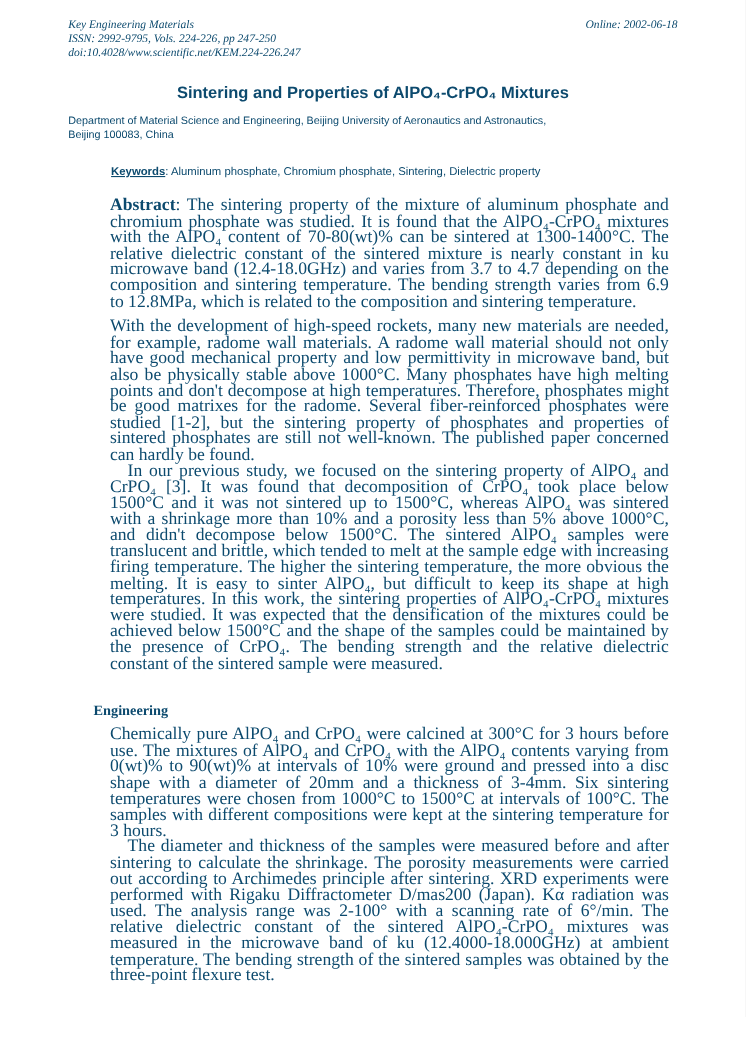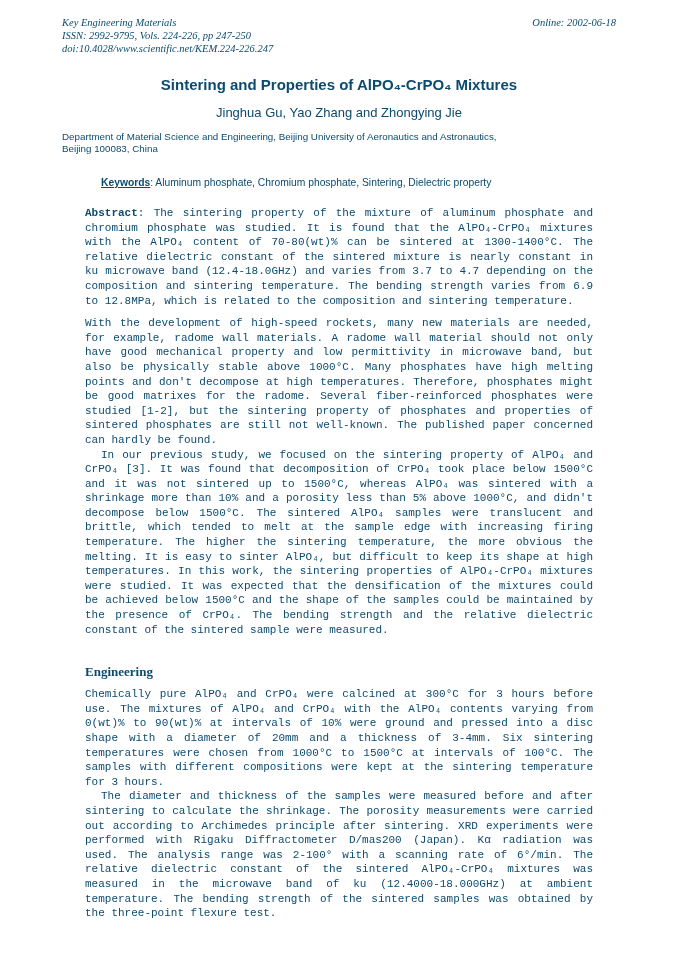--- a/index.html
+++ b/index.html
@@ -56,24 +56,24 @@
     font-size: 10.3px;
     line-height: 13px;
     padding-left: 16px;
   }
   .kw-label {
     font-weight: bold;
     text-decoration: underline;
   }
   .body {
     width: 508px;
-    margin: 0 0 0 23px;
+    margin: 0 0 0 38px;
     text-align: justify;
-    font-family: Liberation Mono, monospace;
-    font-size: 11px;
+    font-family: Liberation Serif, serif;
+    font-size: 16px;
     line-height: 14.6px;
   }
   .abstract { margin-top: 17px; }
   .b { font-weight: bold; }
   .section-heading {
     margin: 27px 0 0 23px;
     font-family: "Liberation Serif", serif;
     font-weight: bold;
     font-size: 13px;
     line-height: 15px;
@@ -90,21 +90,20 @@
     <div class="meta-left">
       <div>Key Engineering Materials</div>
       <div>ISSN: 2992-9795, Vols. 224-226, pp 247-250</div>
       <div>doi:10.4028/www.scientific.net/KEM.224-226.247</div>
     </div>
     <div class="meta-right">Online: 2002-06-18</div>
   </div>
 
   <h1 class="title">Sintering and Properties of AlPO₄-CrPO₄ Mixtures</h1>
 
-  <div class="authors">Jinghua Gu, Yao Zhang and Zhongying Jie</div>
 
   <div class="affiliation">
     <div>Department of Material Science and Engineering, Beijing University of Aeronautics and Astronautics,</div>
     <div>Beijing 100083, China</div>
   </div>
 
   <div class="keywords">
     <span class="kw-label">Keywords</span><span>: Aluminum phosphate, Chromium phosphate, Sintering, Dielectric property</span>
   </div>
 

